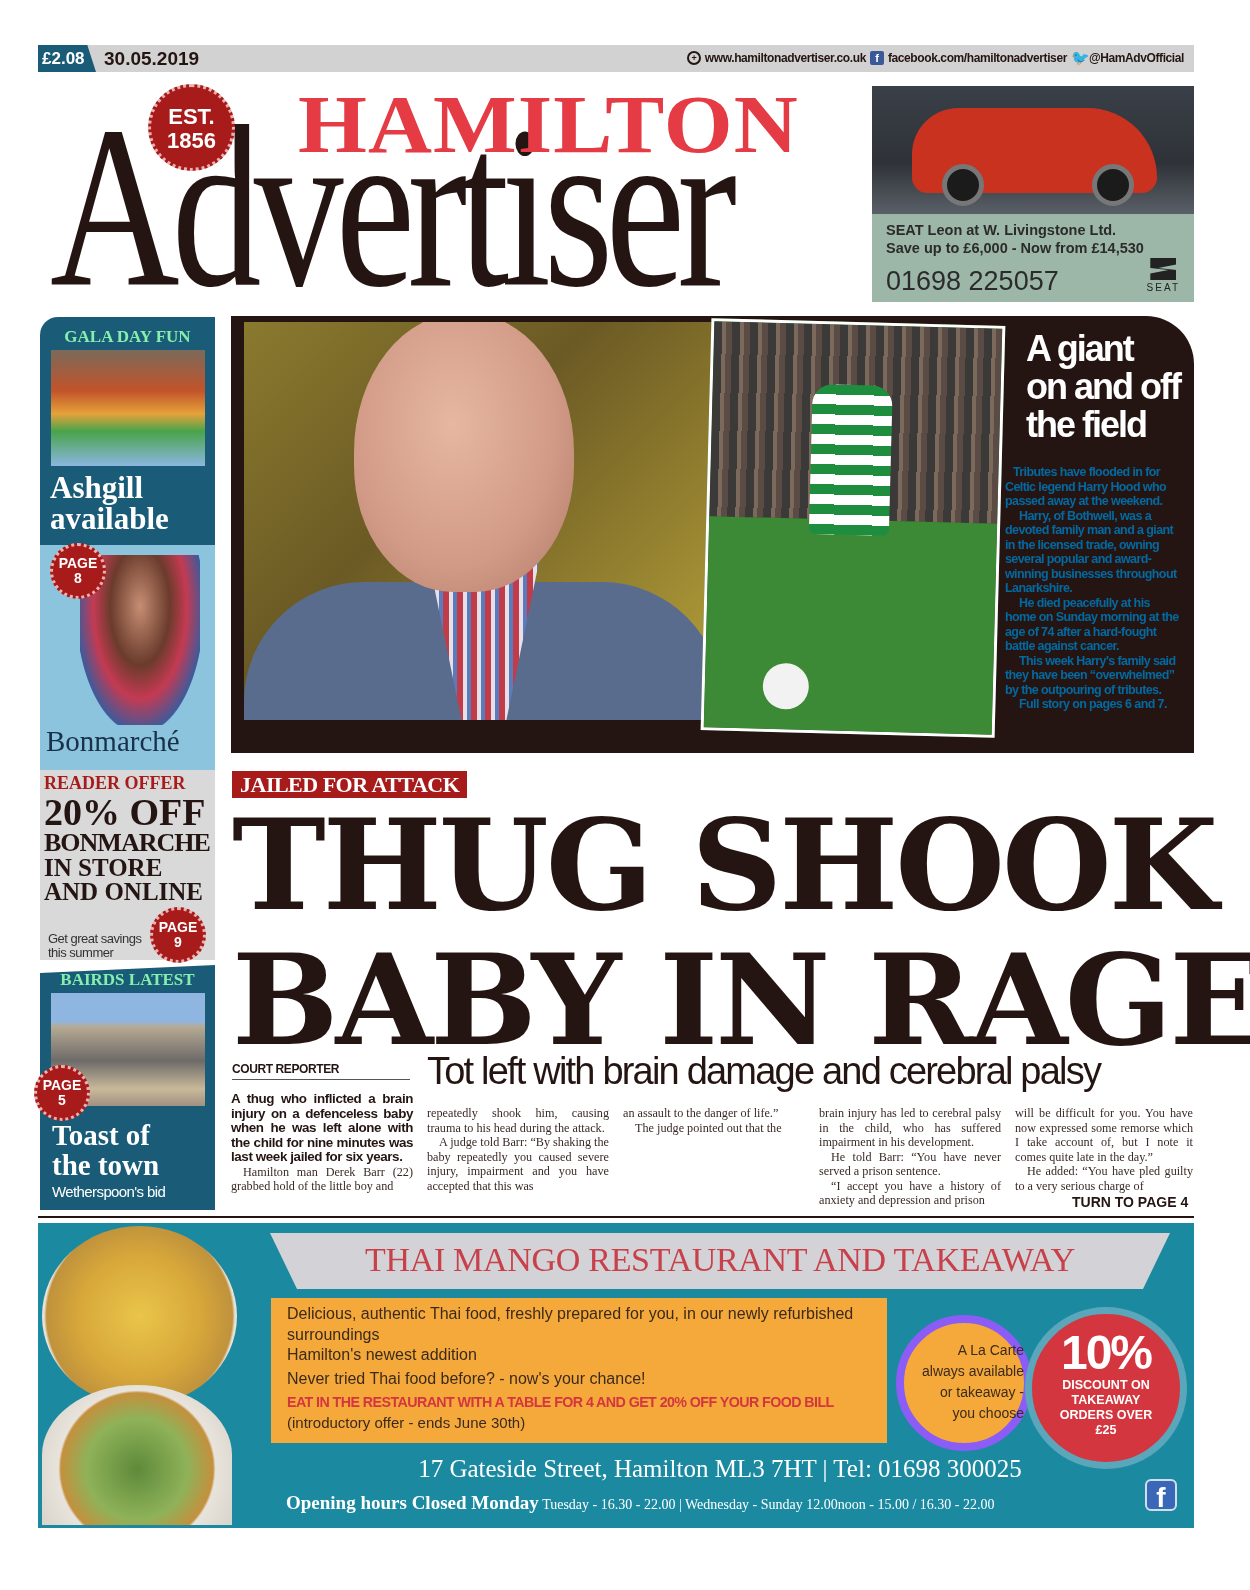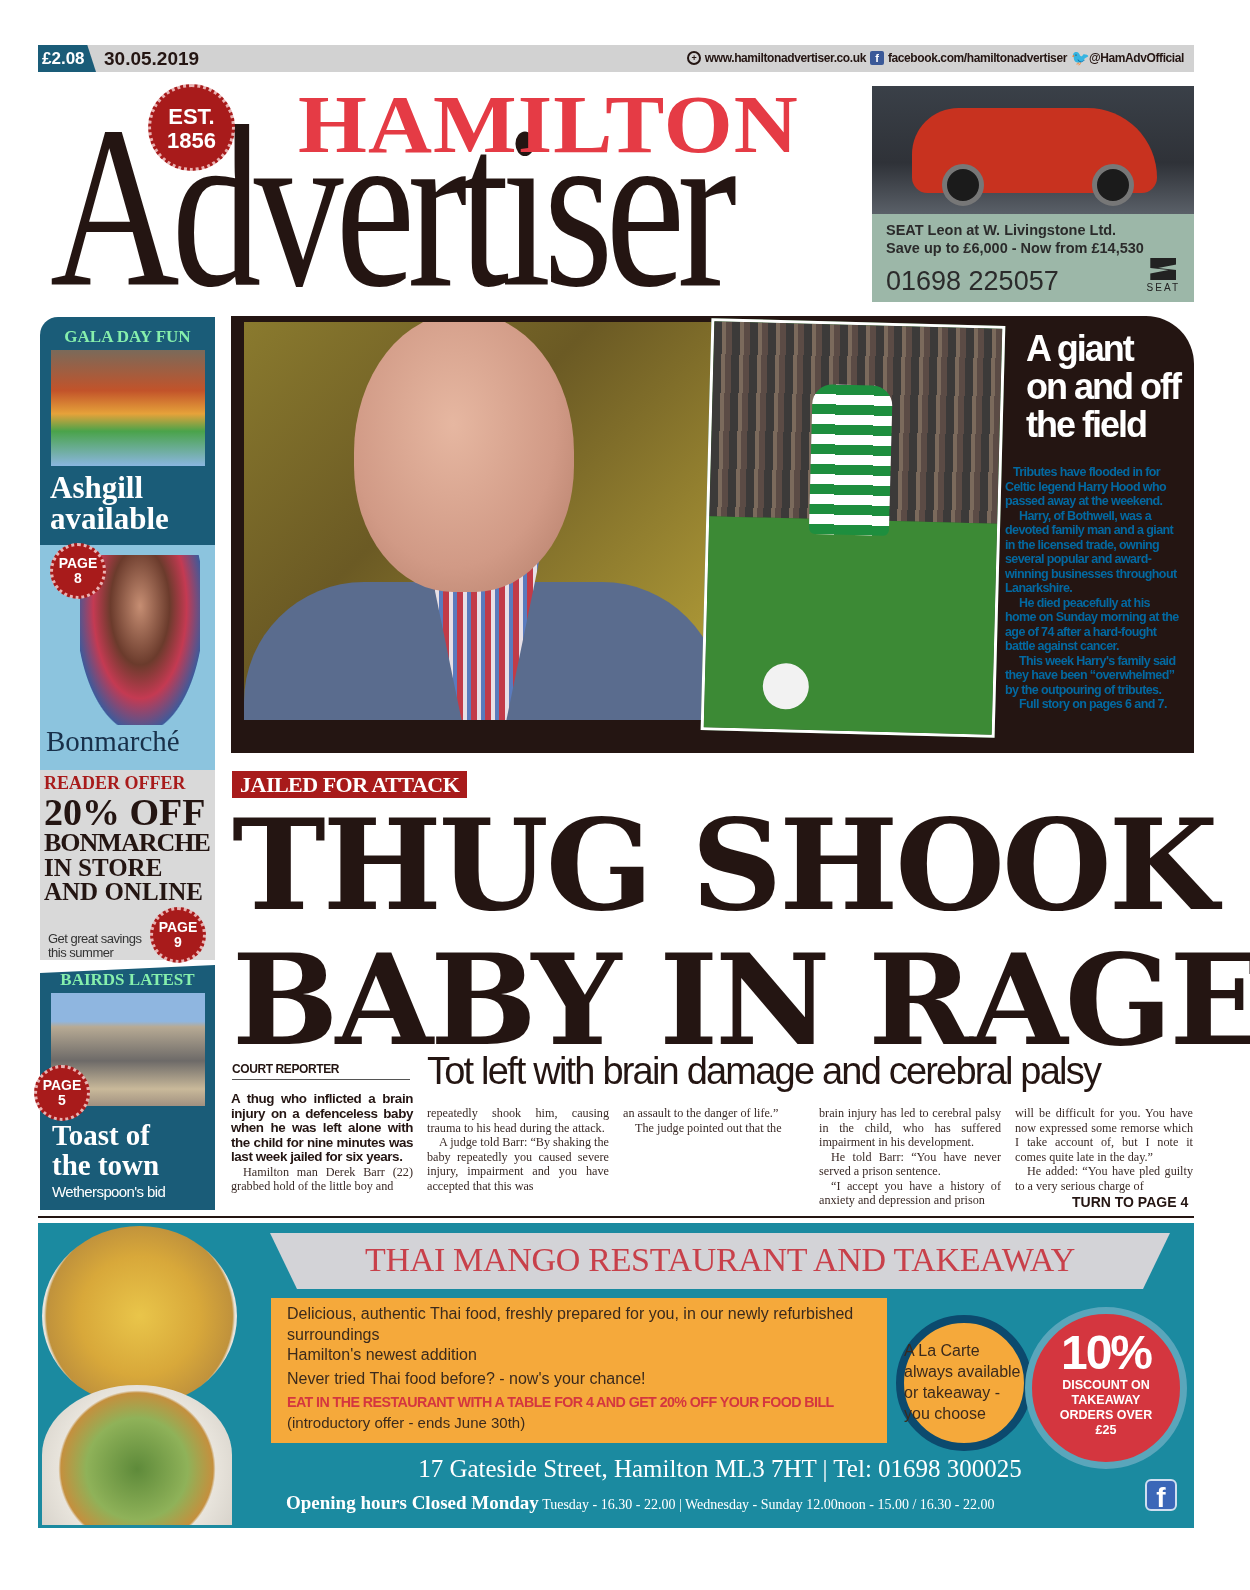--- a/index.html
+++ b/index.html
@@ -73,21 +73,21 @@
 
   
   .thai { position: absolute; left: 38px; top: 1223px; width: 1156px; height: 305px; background: #1b8aa0; }
   .food1 { position: absolute; left: 42px; top: 1226px; width: 195px; height: 180px; border-radius: 50%; background: radial-gradient(circle,#e9c54a 0%,#d8a83a 45%,#c0923c 70%,#e8e4dc 72%,#d0ccc4 100%); }
   .food2 { position: absolute; left: 42px; top: 1385px; width: 190px; height: 140px; border-radius: 50% 50% 0 0; background: radial-gradient(circle at 50% 60%,#5e8a3a 0%,#8fb259 40%,#c4903e 60%,#e8e4dc 62%,#cfcac2 100%); }
   .thai-banner { position: absolute; left: 270px; top: 1233px; width: 900px; height: 56px; background: #d3d3d7; clip-path: polygon(0 0,100% 0,97% 100%,3% 100%); }
   .thai-title { position: absolute; left: 270px; top: 1241px; width: 900px; text-align: center; font-family: "Liberation Serif", serif; font-size: 34px; color: #c8404a; letter-spacing: -0.3px; }
   .thai-box { position: absolute; left: 271px; top: 1298px; width: 616px; height: 145px; background: #f5a93b; padding: 6px 16px; font-size: 16px; line-height: 20.5px; color: #3b2a1c; }
   .thai-box .offer-line { color: #d4363f; font-weight: bold; font-size: 15px; letter-spacing: -0.6px; transform: scaleX(0.95); transform-origin: left; white-space: nowrap; }
   .thai-box .intro { font-size: 15px; }
-  .circle1 { position: absolute; left: 896px; top: 1315px; width: 136px; height: 136px; border-radius: 50%; background: #f5a93b; border: 8px solid #0c4a6e; text-align: left; font-size: 16px; line-height: 21px; padding-top: 17px; color: #3b2a1c; }
+  .circle1 { position: absolute; left: 896px; top: 1315px; width: 136px; height: 136px; border-radius: 50%; background: #f5a93b; border: 8px solid #8b5cf6; text-align: right; font-size: 14px; line-height: 21px; padding-top: 17px; color: #3b2a1c; }
   .circle2 { position: absolute; left: 1025px; top: 1307px; width: 162px; height: 162px; border-radius: 50%; background: #d4363f; border: 7px solid #5aa6bb; text-align: center; color: #fff; padding-top: 14px; }
   .circle2 .pct { font-size: 48px; font-weight: bold; line-height: 50px; letter-spacing: -2px; }
   .circle2 .txt { font-size: 12.5px; font-weight: bold; line-height: 15px; }
   .thai-addr { position: absolute; left: 270px; top: 1455px; width: 900px; text-align: center; font-family: "Liberation Serif", serif; font-size: 25px; color: #fff; }
   .thai-hours { position: absolute; left: 286px; top: 1492px; font-family: "Liberation Serif", serif; color: #fff; font-size: 14px; white-space: nowrap; }
   .thai-hours b { font-size: 19px; font-weight: bold; }
   .thai-fb { position: absolute; left: 1145px; top: 1479px; width: 32px; height: 32px; border-radius: 6px; background: #3b67b8; color: #fff; font-weight: bold; font-size: 28px; text-align: center; line-height: 34px; border: 2px solid #cfdff0; }
 </style>
 </head>
 <body>

